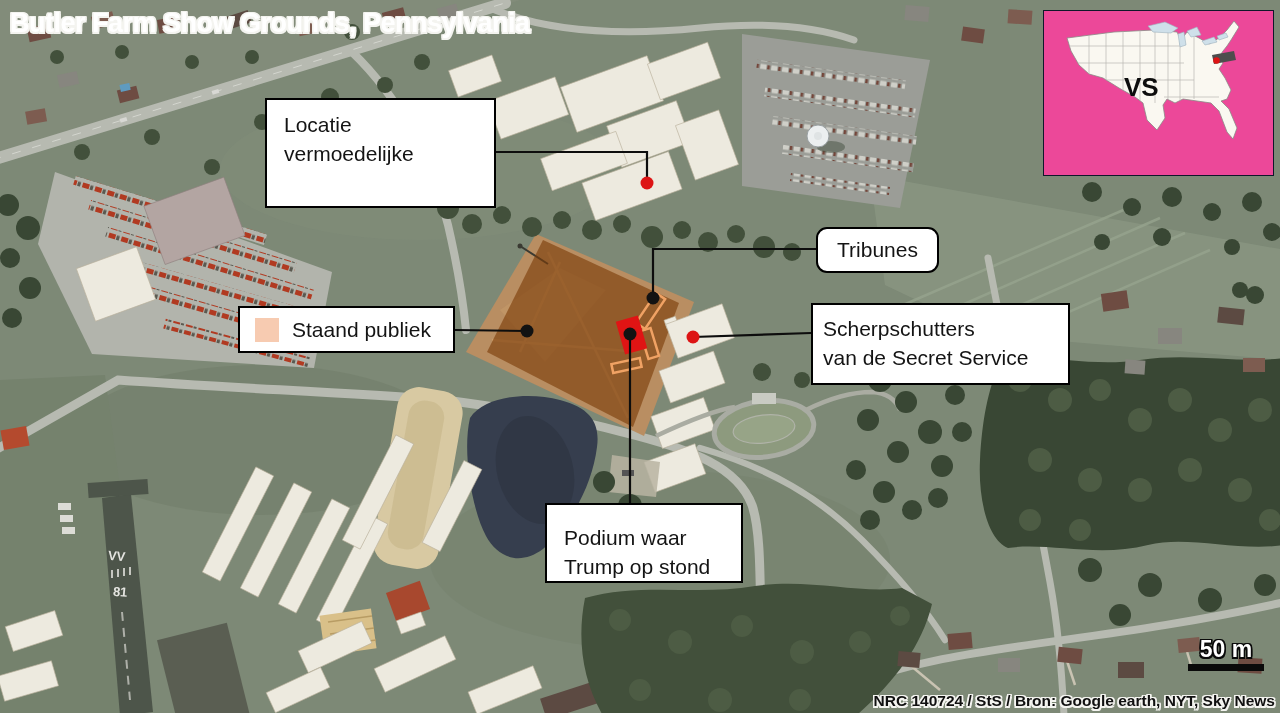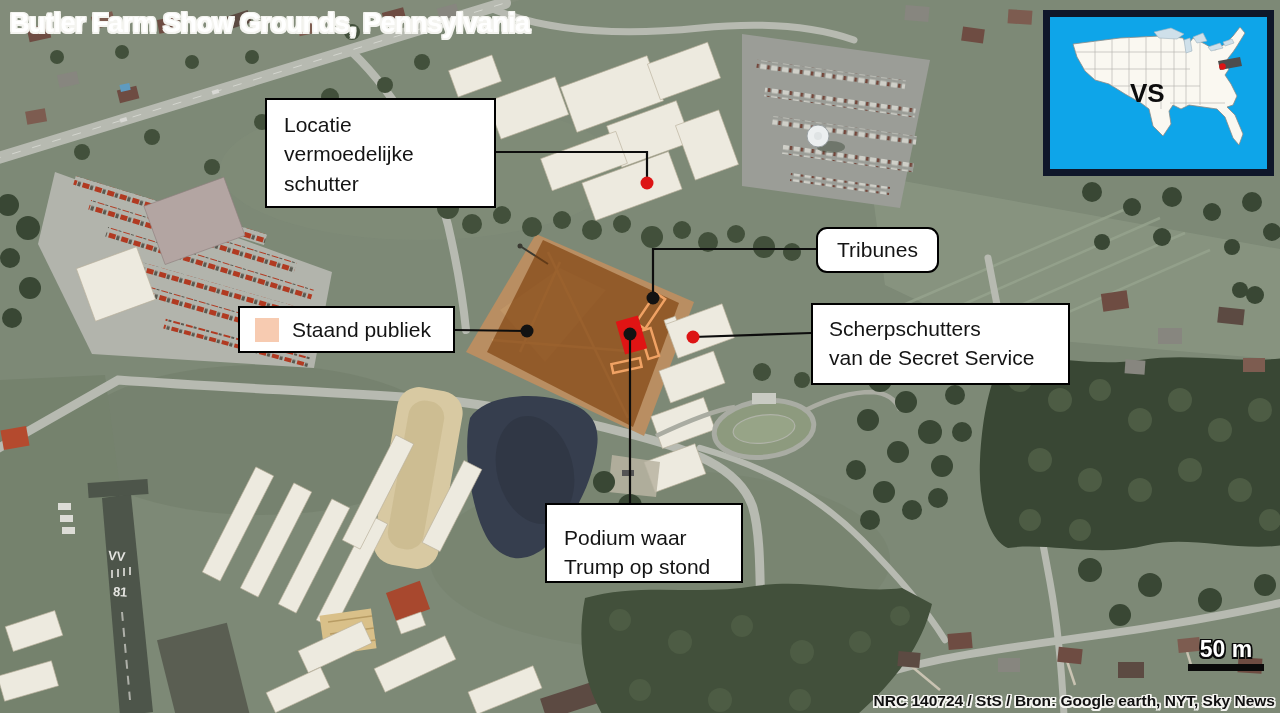--- a/index.html
+++ b/index.html
@@ -9,30 +9,30 @@
   .road{fill:none;stroke:#b7bab1;stroke-linecap:round;}
   .bld{fill:#edeadf;stroke:#b9b09b;stroke-width:.6;}
   .t1{fill:#42503b;}.t2{fill:#394734;}.t3{fill:#4d5c44;}
   .hr1{fill:#6e4c42;}.hr2{fill:#7d5c50;}.hr3{fill:#87867f;}.hr4{fill:#5c4a42;}
   .conn{fill:none;stroke:#0d0d0d;stroke-width:2.2;}
   .box{position:absolute;background:#fff;border:2px solid #000;color:#141414;
        font-size:21px;line-height:1.4;box-sizing:border-box;z-index:6;}
   #box-shooter{left:265px;top:98px;width:231px;height:110px;padding:10px 0 0 17px;}
   #box-tribunes{left:816px;top:227px;width:123px;height:46px;display:flex;align-items:center;justify-content:center;border-radius:11px;}
   #box-staand{left:238px;top:306px;width:217px;height:47px;display:flex;align-items:center;gap:13px;padding-left:15px;}
-  #box-scherp{left:811px;top:303px;width:259px;height:82px;padding:9px 0 0 16px;}
+  #box-scherp{left:811px;top:303px;width:259px;height:82px;padding:9px 0 0 10px;}
   #box-podium{left:545px;top:503px;width:198px;height:80px;padding:18px 0 0 17px;}
   .title{position:absolute;left:10px;top:8px;z-index:7;font-size:27px;font-weight:700;
          letter-spacing:-0.5px;color:#ffffff;}
   .outline-w{text-shadow:-1.5px -1.5px 0 #f4f4f0,1.5px -1.5px 0 #f4f4f0,-1.5px 1.5px 0 #f4f4f0,
              1.5px 1.5px 0 #f4f4f0,-1.5px 0 0 #f4f4f0,1.5px 0 0 #f4f4f0,0 -1.5px 0 #f4f4f0,0 1.5px 0 #f4f4f0;}
   .outline-b{text-shadow:-1.5px -1.5px 0 #0a0a0a,1.5px -1.5px 0 #0a0a0a,-1.5px 1.5px 0 #0a0a0a,
              1.5px 1.5px 0 #0a0a0a,-1.5px 0 0 #0a0a0a,1.5px 0 0 #0a0a0a,0 -1.5px 0 #0a0a0a,0 1.5px 0 #0a0a0a;}
   .inset{position:absolute;left:1043px;top:10px;width:231px;height:166px;z-index:7;
-         background:#0ea5e9;border:7px solid #0f172a;box-sizing:border-box;}
+         background:#ec4899;border:1px solid #0f172a;box-sizing:border-box;}
   .scalebar{position:absolute;left:1188px;top:620px;width:76px;text-align:center;z-index:7;}
   .scalebar .lbl{font-size:23px;font-weight:700;color:#ffffff;margin-top:16px;}
   .scalebar .bar{height:7px;background:#0a0a0a;margin-top:1px;}
   .credit{position:absolute;right:5px;bottom:3px;z-index:7;font-size:15.5px;font-weight:700;color:#101010;margin-left:43px;}
   .anno{z-index:5;}
 </style>
 </head>
 <body>
 
 <div class="stage">
@@ -354,21 +354,20 @@
     <circle cx="647" cy="183" r="6.5" fill="#dd1414"></circle>
     <circle cx="653" cy="298" r="6.5" fill="#121212"></circle>
     <circle cx="527" cy="331" r="6.5" fill="#121212"></circle>
     <circle cx="693" cy="337" r="6.5" fill="#dd1414"></circle>
     <circle cx="630" cy="334" r="6.5" fill="#121212"></circle>
   </svg>
 
   <div class="box" id="box-shooter">
     <div>Locatie</div>
     <div>vermoedelijke</div>
-    <div>schutter</div>
   </div>
 
   <div class="box" id="box-tribunes">
     <span>Tribunes</span>
   </div>
 
   <div class="box" id="box-staand">
     <svg width="24" height="24">
       <rect width="24" height="24" fill="#f7cbb1"></rect>
     </svg>

